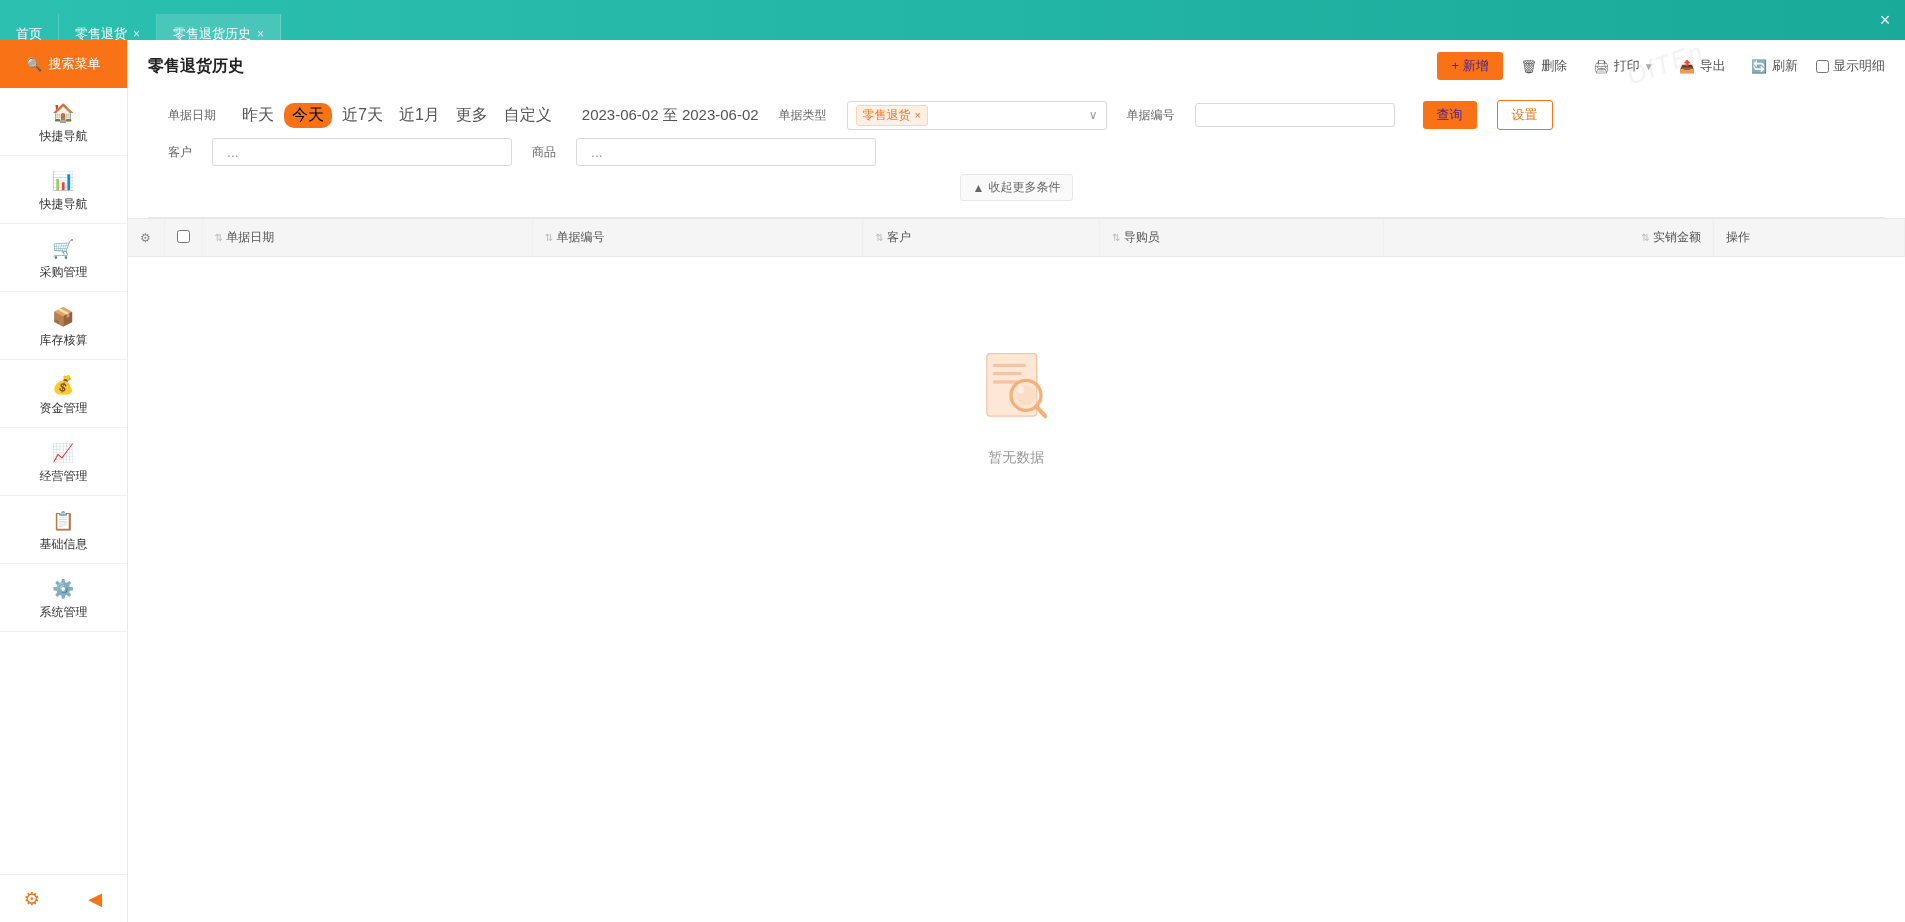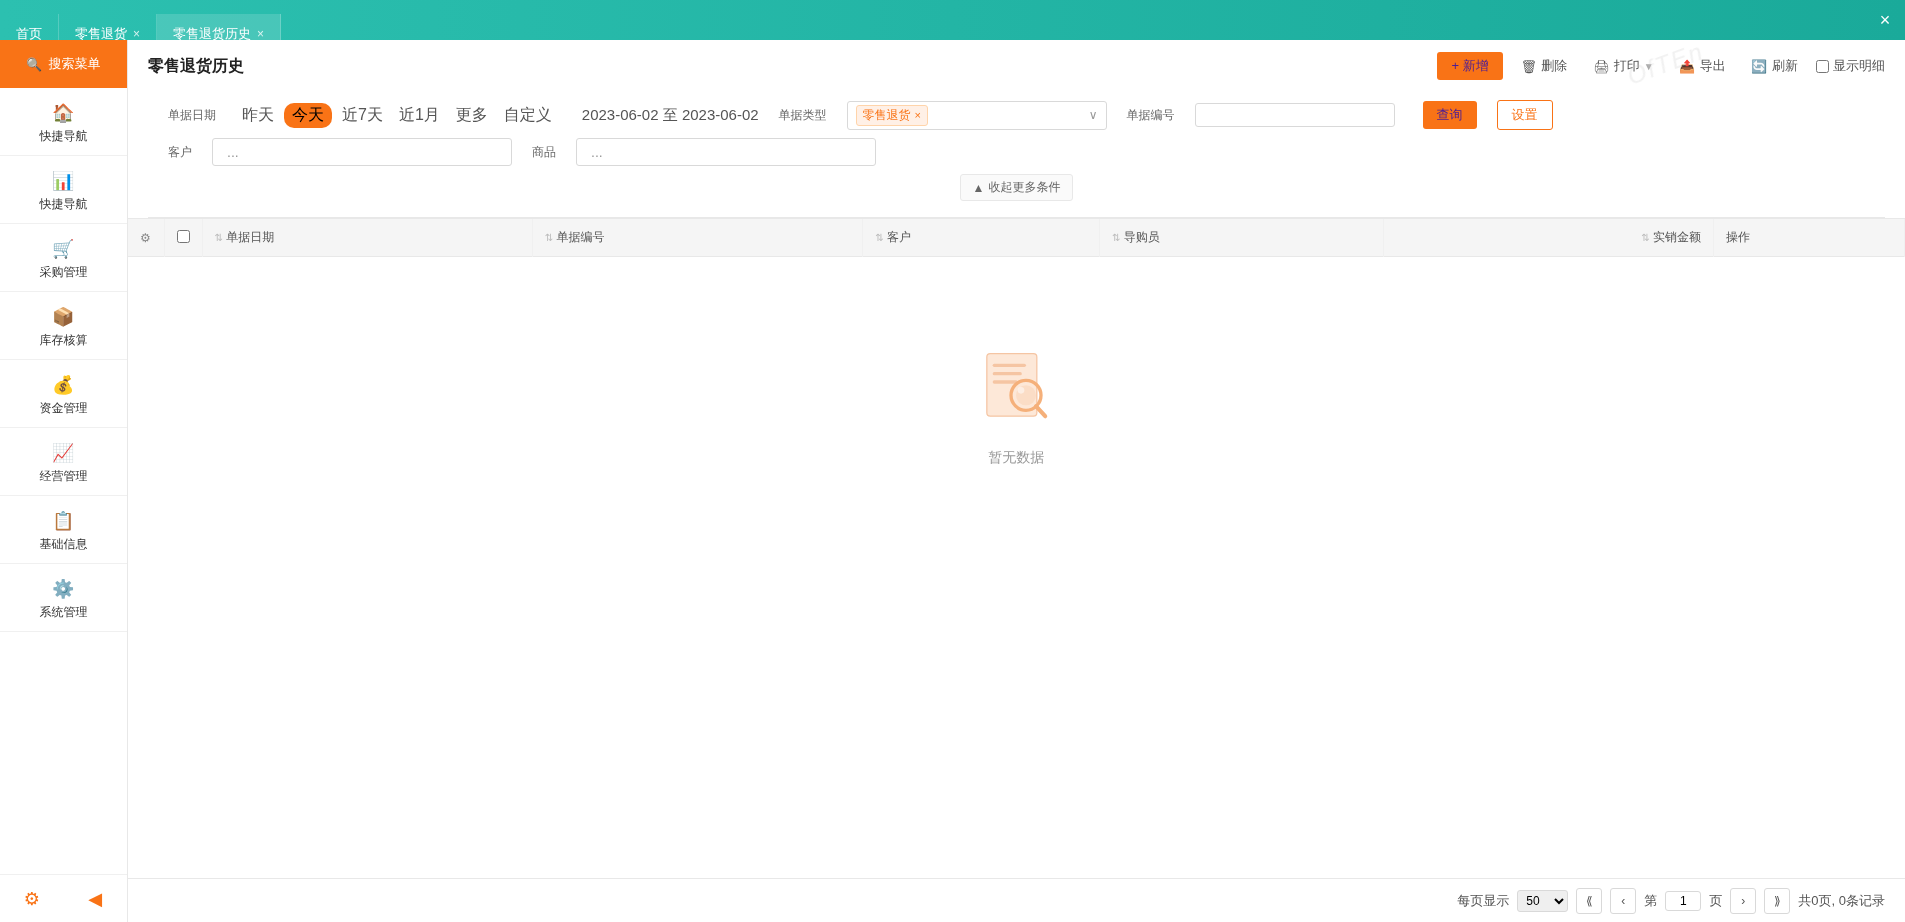--- a/index.html
+++ b/index.html
@@ -568,33 +568,17 @@
                   <circle cx="66" cy="64" r="4" fill="rgba(255,255,255,0.5)"></circle>
                 </svg>
                 <span class="empty-text">暂无数据</span>
               </div>
             </td>
           </tr>
         </tbody>
       </table>
     </div>
 
-    <div class="pagination">
-      <span>每页显示</span>
-      <select class="page-size-select">
-        <option>50</option>
-        <option>20</option>
-        <option>100</option>
-      </select>
-      <div class="page-nav-btn">⟪</div>
-      <div class="page-nav-btn">‹</div>
-      <span>第</span>
-      <input class="page-input" value="1" style="">
-      <span>页</span>
-      <div class="page-nav-btn">›</div>
-      <div class="page-nav-btn">⟫</div>
-      <span>共0页, 0条记录</span>
-    </div>
 
   </div>
 </div>
 
 <div class="watermark">OfTEn</div>
 
 </body></html>

